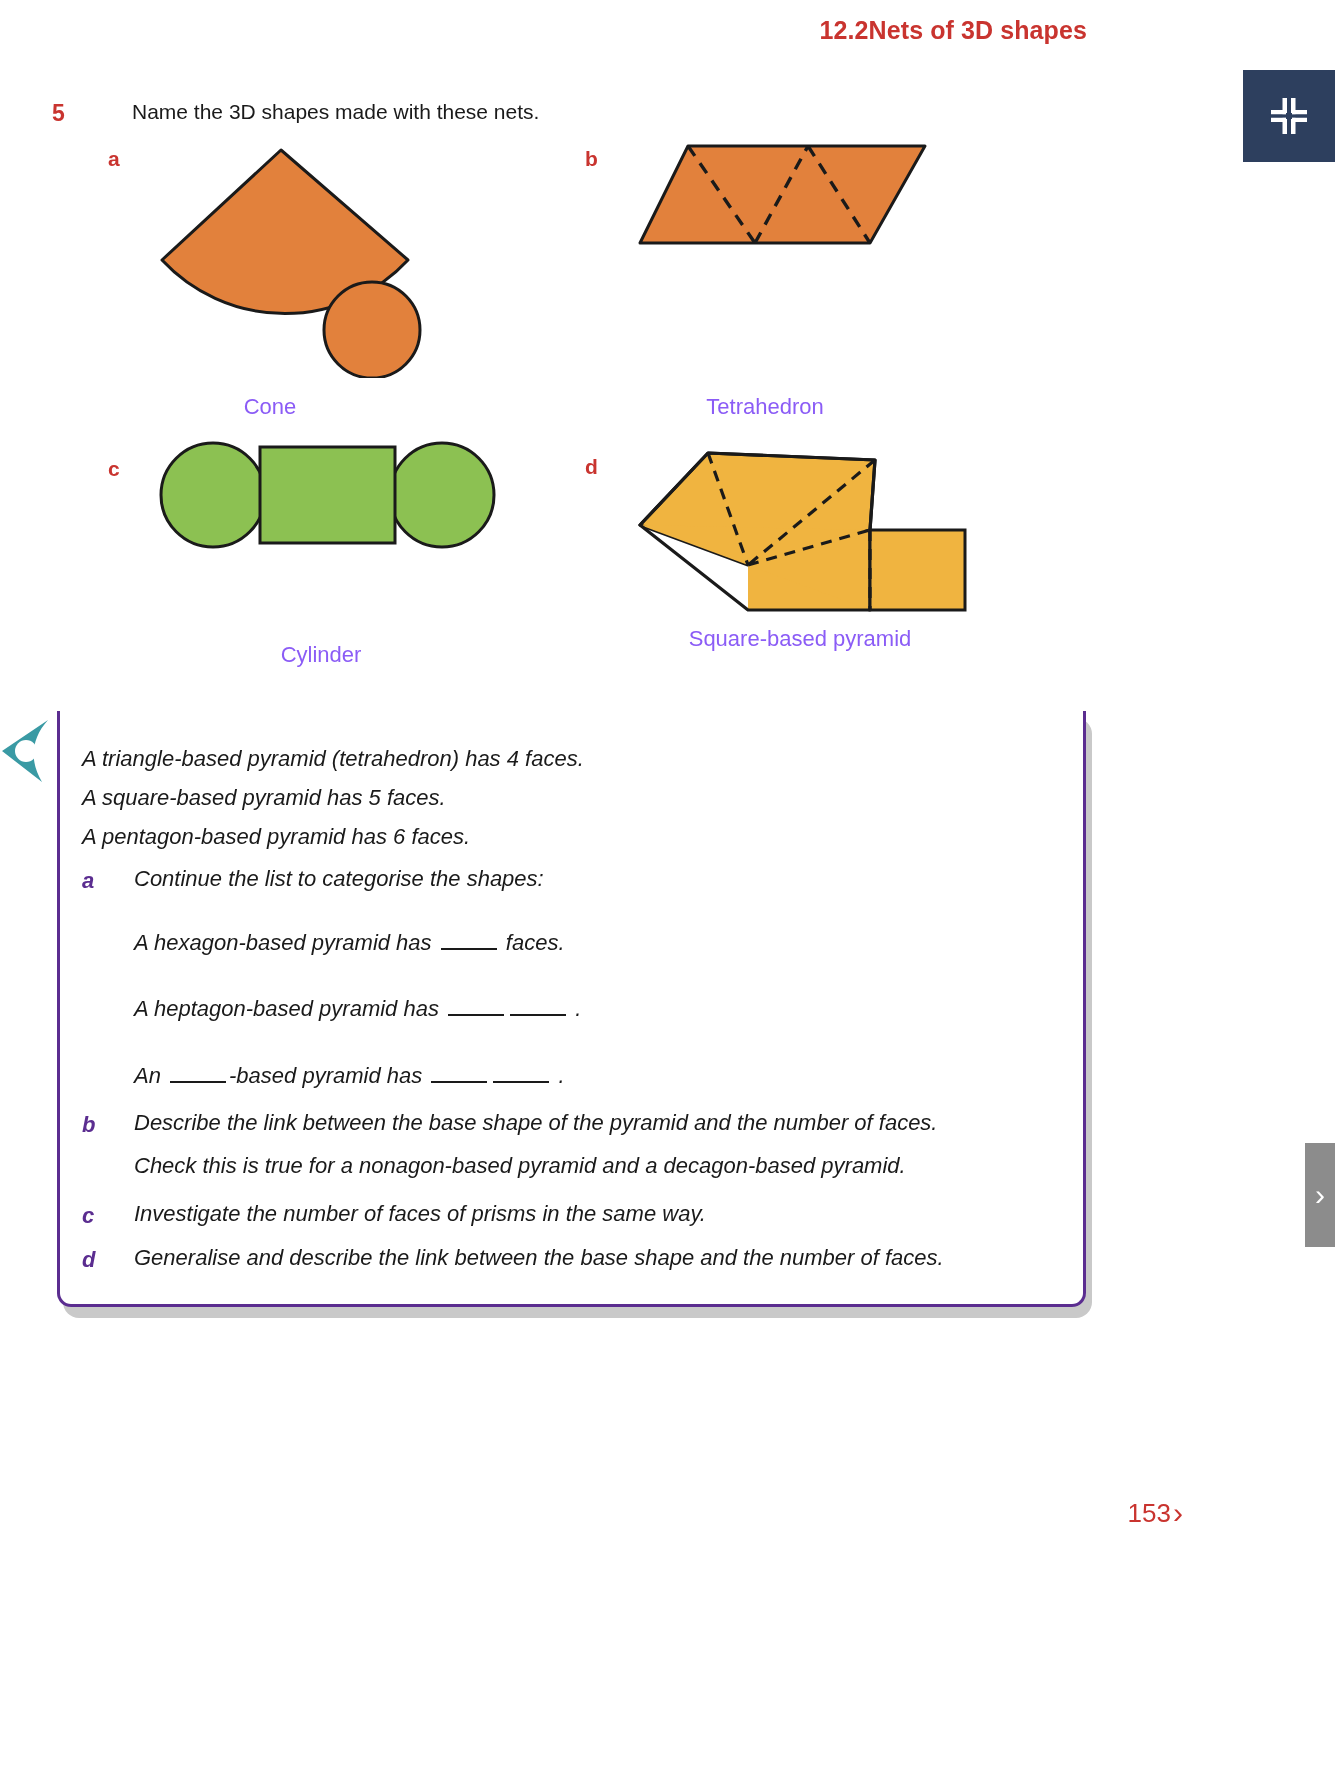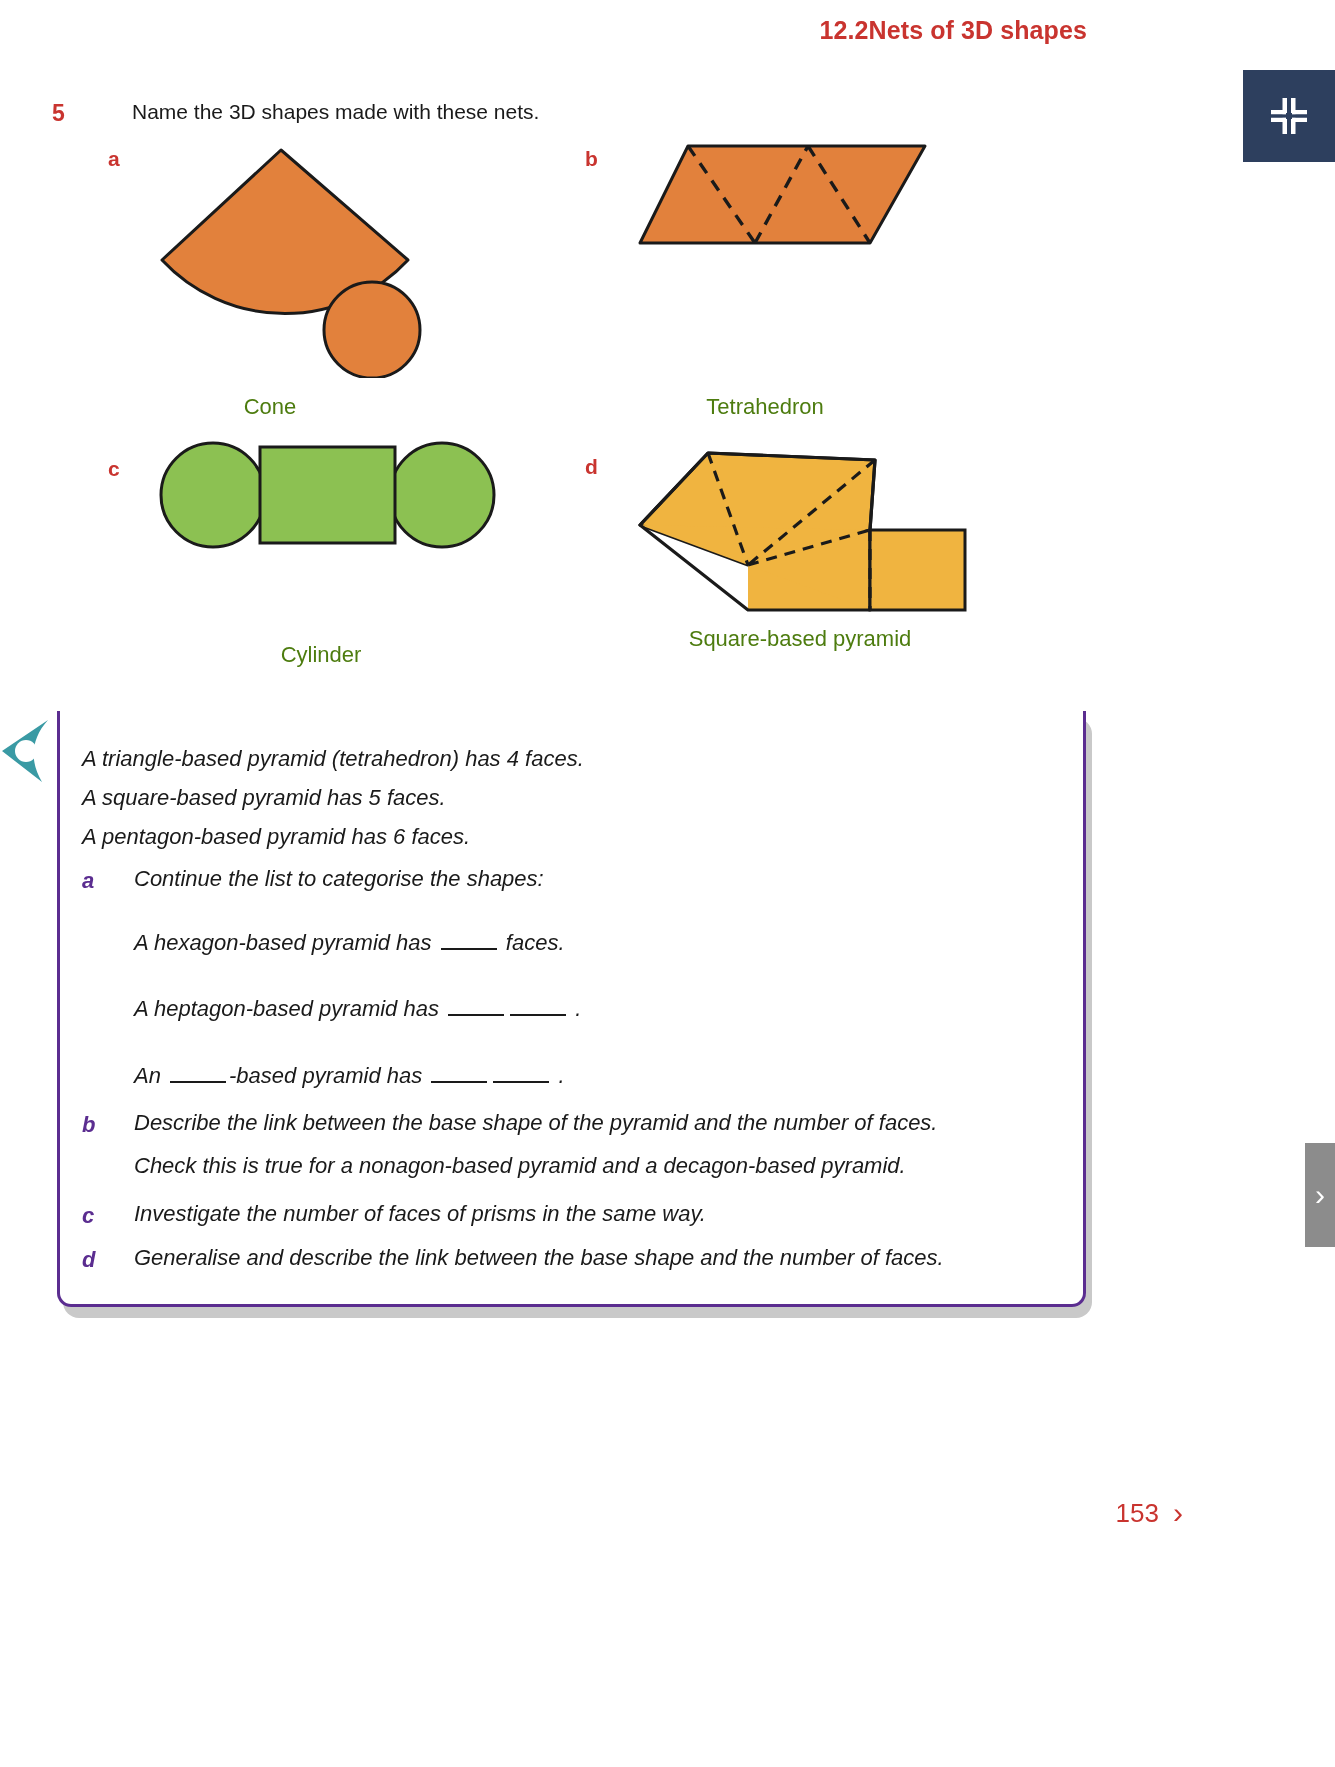--- a/index.html
+++ b/index.html
@@ -47,21 +47,21 @@
 
   .part-label {
     position:absolute; font-size: 21px; font-weight: bold; color:#c9342f;
   }
   .lbl-a { left:108px; top:147px; }
   .lbl-b { left:585px; top:147px; }
   .lbl-c { left:108px; top:457px; }
   .lbl-d { left:585px; top:455px; }
 
   .shape-caption {
-    position:absolute; font-size: 22px; color:#4d7c0f; text-align:center;
+    position:absolute; font-size: 22px; color:#8b5cf6; text-align:center;
     white-space: nowrap;
   }
   .cap-a { left:170px; top:394px; width:200px; }
   .cap-b { left:665px; top:394px; width:200px; }
   .cap-c { left:221px; top:642px; width:200px; }
   .cap-d { left:660px; top:626px; width:280px; }
 
   .net { position:absolute; }
   .net-a { left:150px; top:138px; }
   .net-b { left:630px; top:138px; }
@@ -110,21 +110,21 @@
   }
   .gap-sm { margin-top: 8px; }
   .gap-md { margin-top: 13px; }
 
   
   .tlm-mark { position:absolute; left:0px; top:718px; width:62px; height:66px; z-index:3; }
 
   
   .footer {
     position:absolute; right: 152px; bottom: 238px;
-    display:flex; align-items:flex-start; gap:14px;
+    display:flex; align-items:flex-start; gap:2px;
   }
   .footer .pnum { font-size: 26px; color:#c9342f; font-weight:500; }
   .footer .chev { font-size: 30px; color:#c9342f; line-height:1; font-weight:300; }
 </style>
 </head>
 <body>
 
 <div class="page">
 
   <div class="chapter-header">

